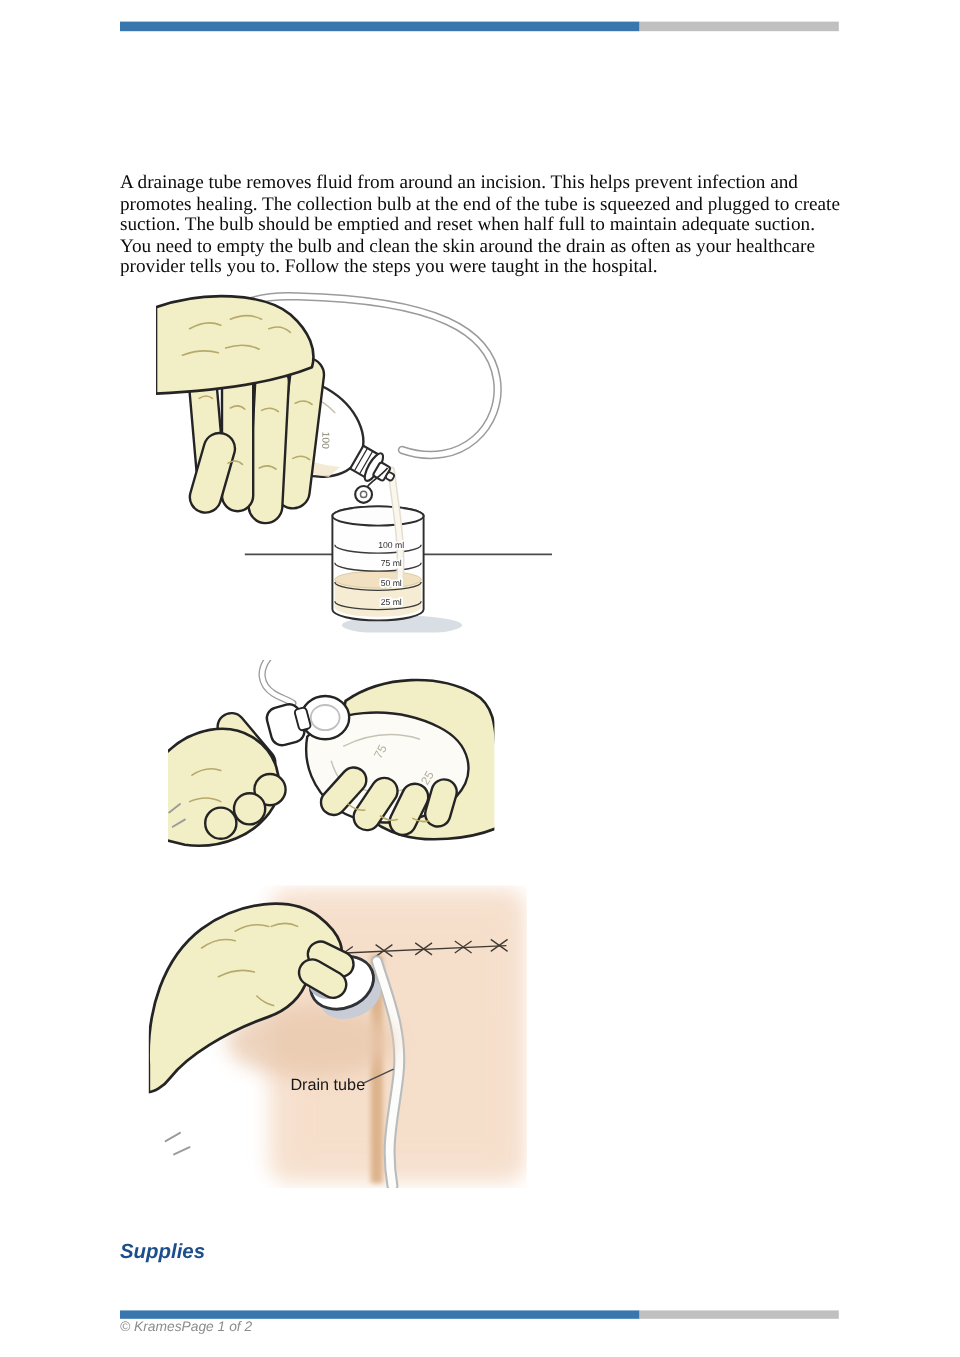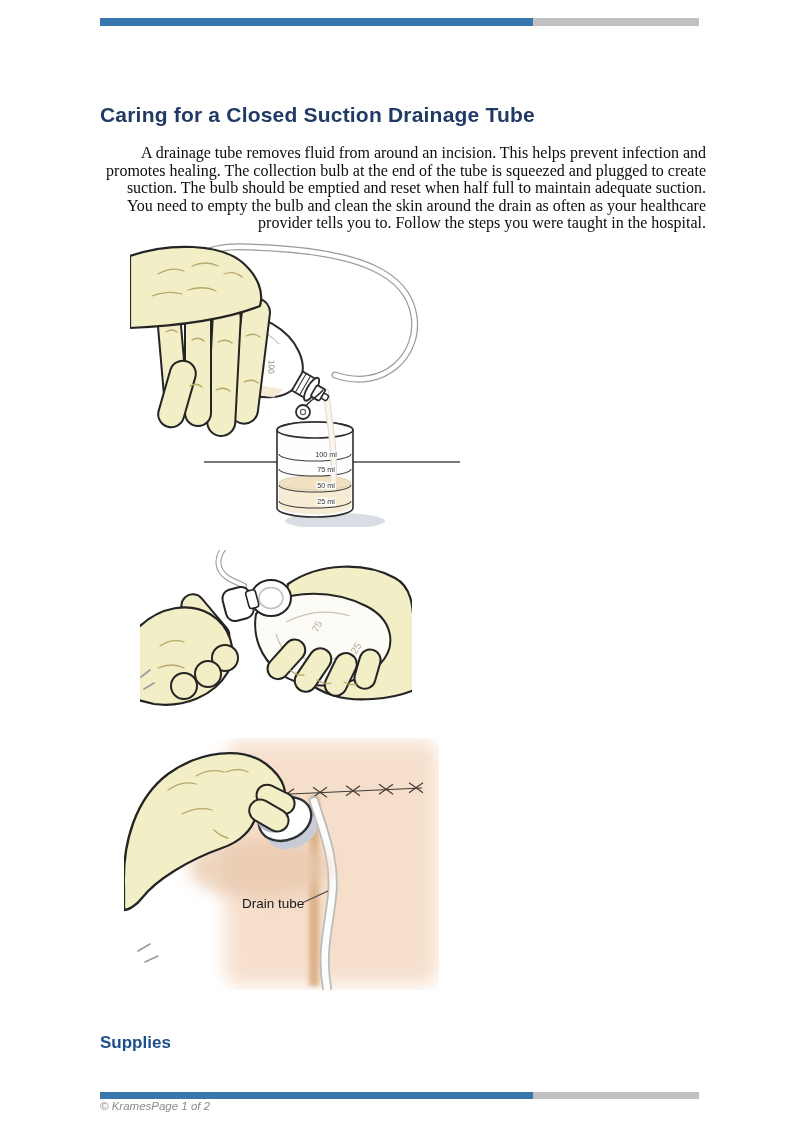--- a/index.html
+++ b/index.html
@@ -6,42 +6,41 @@
   .page{position:relative;width:800px;height:1131px;background:#ffffff;overflow:hidden;
         font-family:"Liberation Sans",sans-serif;}
   .rulebar{position:absolute;left:100px;width:599px;display:flex;}
   .rulebar .blue{background:#3a76ae;width:433px;height:100%;}
   .rulebar .gray{background:#c0c0c0;flex:1;height:100%;}
   .topbar{top:18px;height:8px;}
   .bottombar{top:1092px;height:7px;}
   .doc-title{position:absolute;left:100px;top:89px;width:600px;
         font-size:21px;font-weight:bold;color:#1f3a63;letter-spacing:.2px;}
   .intro{position:absolute;left:100px;top:128px;width:606px;
-        font-family:"Liberation Serif",serif;font-size:16px;line-height:17.5px;color:#0c0c0c;text-align:right;}
+        font-family:"Liberation Serif",serif;font-size:16px;line-height:17.5px;color:#0c0c0c;}
   .fig{position:absolute;}
-  .supplies-h{position:absolute;left:100px;top:1019px;font-size:17px;font-weight:bold;color:#1d4e8c;}
+  .supplies-h{position:absolute;left:100px;top:1019px;font-size:17px;font-weight:bold;color:#1d4e8c;font-style:italic;}
   .supplies-p{position:absolute;left:100px;top:1046px;width:600px;
         font-family:"Liberation Serif",serif;font-size:16px;color:#0c0c0c;}
   .footer-row{position:absolute;left:100px;top:1100px;width:599px;display:flex;
         justify-content:flex-start;font-size:11.5px;font-style:italic;color:#8b8b8b;}
   svg{display:block;}
   .handfill{fill:#f2eec6;stroke:#242424;}
   .crease{stroke:#b7a96a;stroke-width:1.3;fill:none;stroke-linecap:round;}
 </style>
 </head>
 <body>
 
 <div class="page">
 
   <div class="rulebar topbar">
     <div class="blue"></div>
     <div class="gray"></div>
   </div>
 
-  <h1 class="doc-title">Caring for a Closed Suction Drainage Tube</h1>
 
   <p class="intro">A drainage tube removes fluid from around an incision. This helps prevent infection and promotes healing. The collection bulb at the end of the tube is squeezed and plugged to create suction. The bulb should be emptied and reset when half full to maintain adequate suction. You need to empty the bulb and clean the skin around the drain as often as your healthcare provider tells you to. Follow the steps you were taught in the hospital.</p>
 
   <div class="fig" style="left:130px;top:240px;">
     <svg width="330" height="287" viewBox="0 0 330 287">
 
       <g>
         <path d="M205,135 C255,152 290,114 284,76 C278,36 235,10 118,7 C95,6 78,10 68,16" fill="none" stroke="#9b9b9b" stroke-width="7" stroke-linecap="round"></path>
         <path d="M205,135 C255,152 290,114 284,76 C278,36 235,10 118,7 C95,6 78,10 68,16" fill="none" stroke="#ffffff" stroke-width="4.5" stroke-linecap="round"></path>
       </g>

